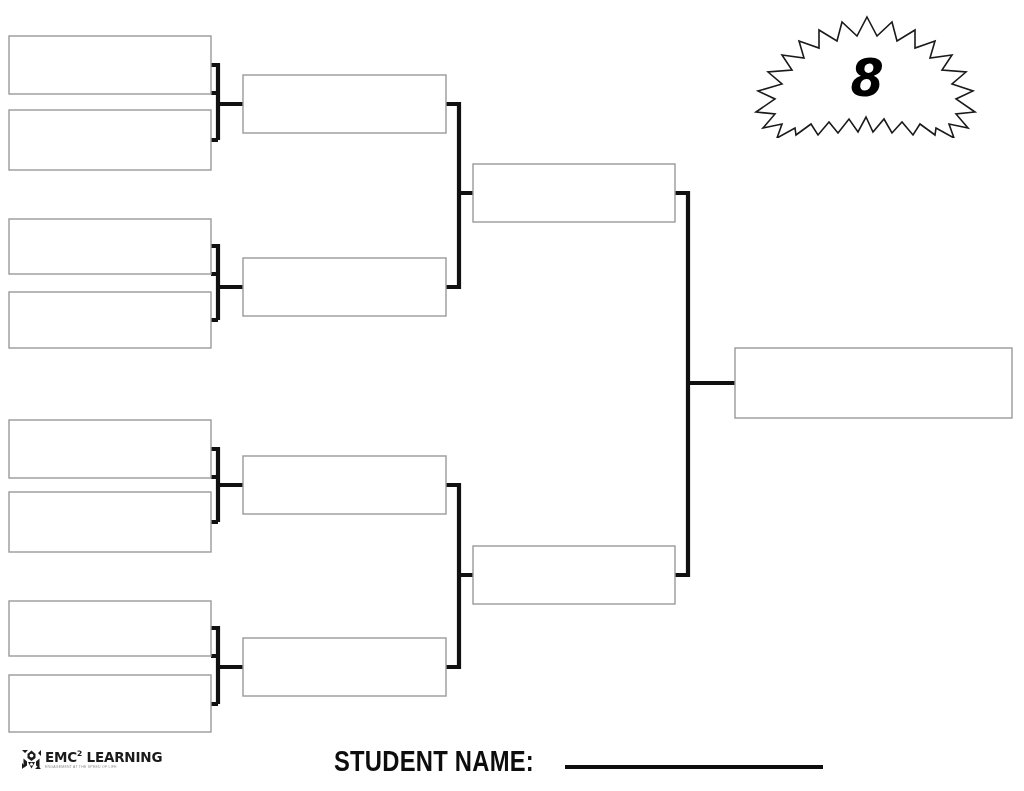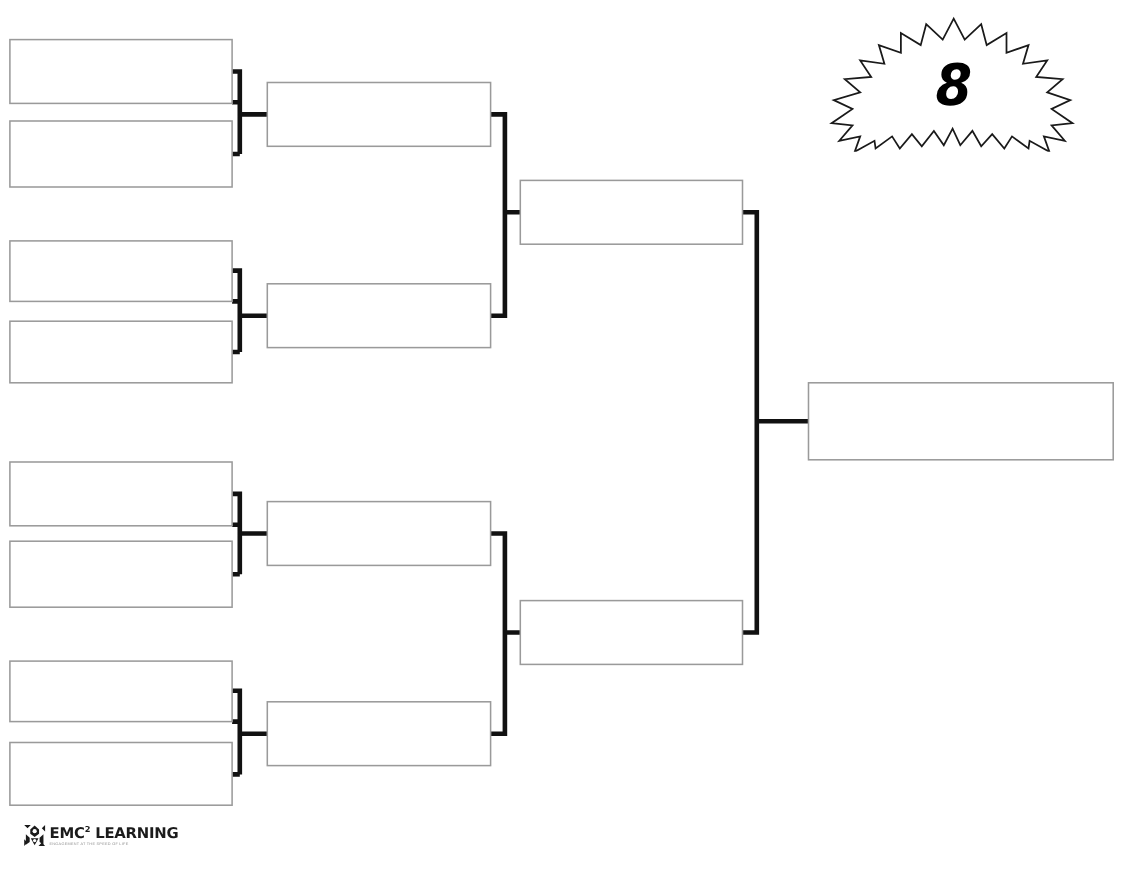--- a/index.html
+++ b/index.html
@@ -283,16 +283,20 @@
           <path d="M7 13 L14 13 L10.5 19.5 Z" fill="#1b1b1b"></path>
           <circle cx="10.5" cy="15.2" r="1.5" fill="#ffffff"></circle>
         </svg>
       </span>
       <span class="logo-text-col">
         <span class="logo-word"><span>EMC</span><sup>2</sup> <span>LEARNING</span></span>
         <span class="logo-tagline">ENGAGEMENT AT THE SPEED OF LIFE</span>
       </span>
     </div>
 
+    <div id="student-name">
+      <span class="student-label">STUDENT NAME:</span>
+      <span class="student-rule"></span>
+    </div>
 
   </div>
 
 </div>
 
 </body></html>

